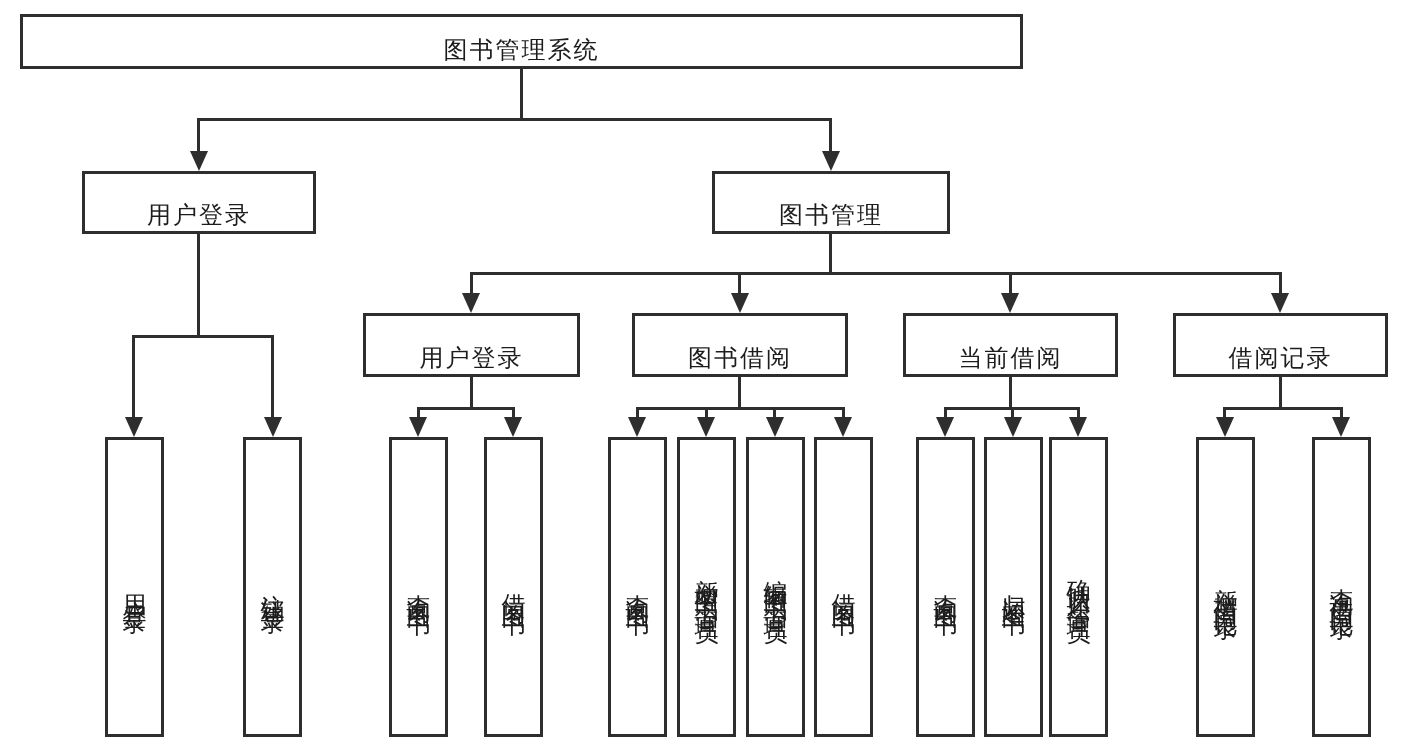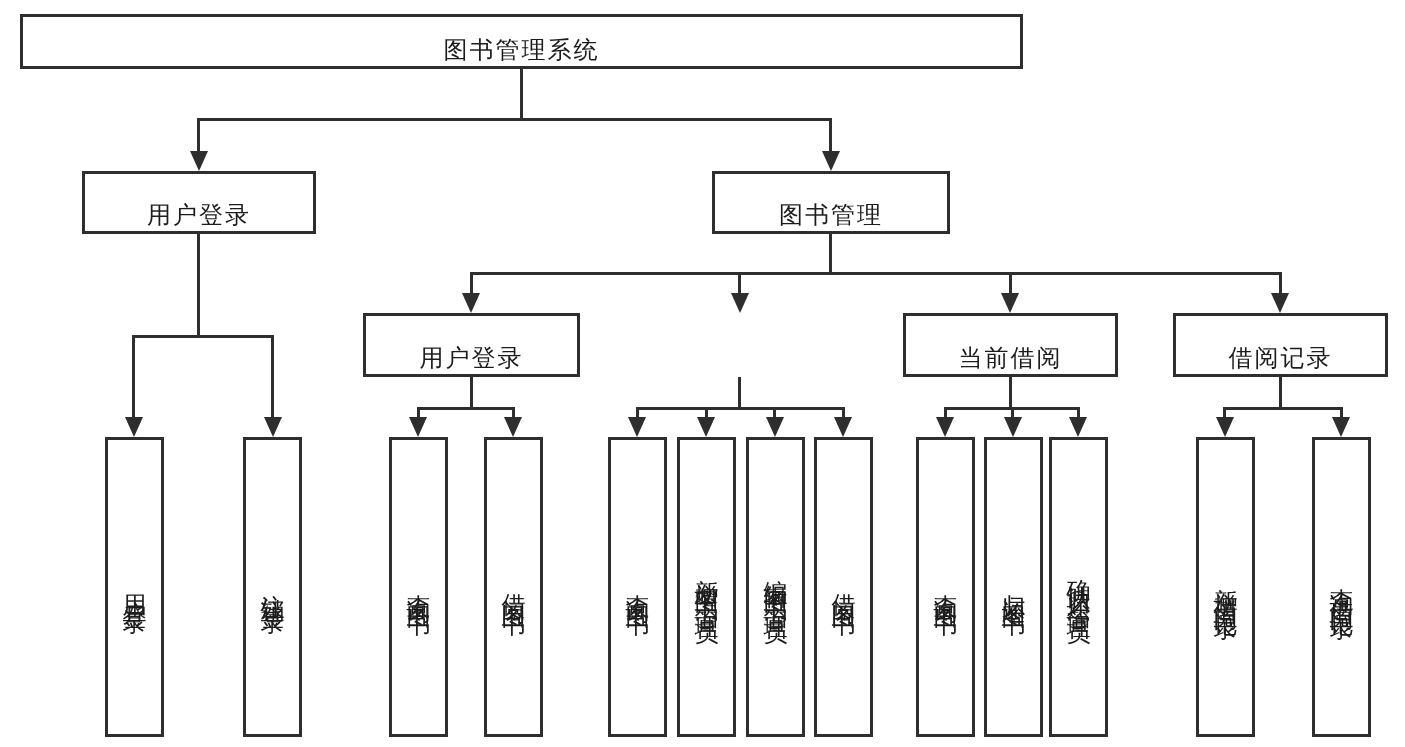--- a/index.html
+++ b/index.html
@@ -77,20 +77,23 @@
   <div class="ah" style="left:462px;  top:293px;"></div>
   <div class="v" style="left:738px;  top:272px; height:24px;"></div>
   <div class="ah" style="left:731px;  top:293px;"></div>
   <div class="v" style="left:1009px; top:272px; height:24px;"></div>
   <div class="ah" style="left:1001px; top:293px;"></div>
   <div class="v" style="left:1279px; top:272px; height:24px;"></div>
   <div class="ah" style="left:1271px; top:293px;"></div>
 
   <div class="node" style="left:363px; top:313px; width:217px; height:64px;">
     <span class="lbl">用户登录</span>
+  </div>
+  <div class="node" style="left:632px; top:313px; width:216px; height:64px;">
+    <span class="lbl">图书借阅</span>
   </div>
   <div class="node" style="left:903px; top:313px; width:215px; height:64px;">
     <span class="lbl">当前借阅</span>
   </div>
   <div class="node" style="left:1173px; top:313px; width:215px; height:64px;">
     <span class="lbl">借阅记录</span>
   </div>
 
   <div class="v" style="left:470px; top:377px; height:33px;"></div>
   <div class="h" style="left:417px; top:407px; width:98px;"></div>

